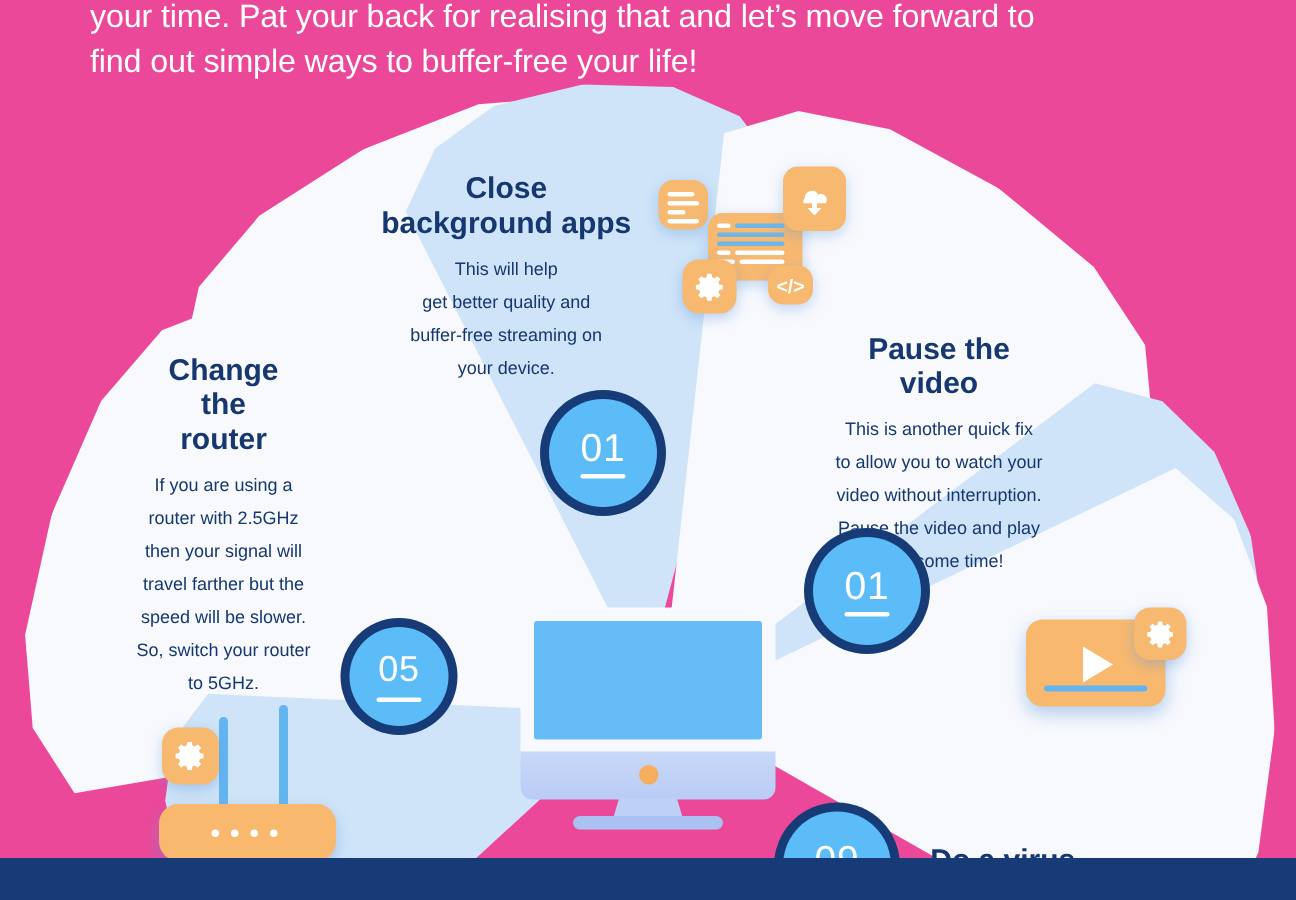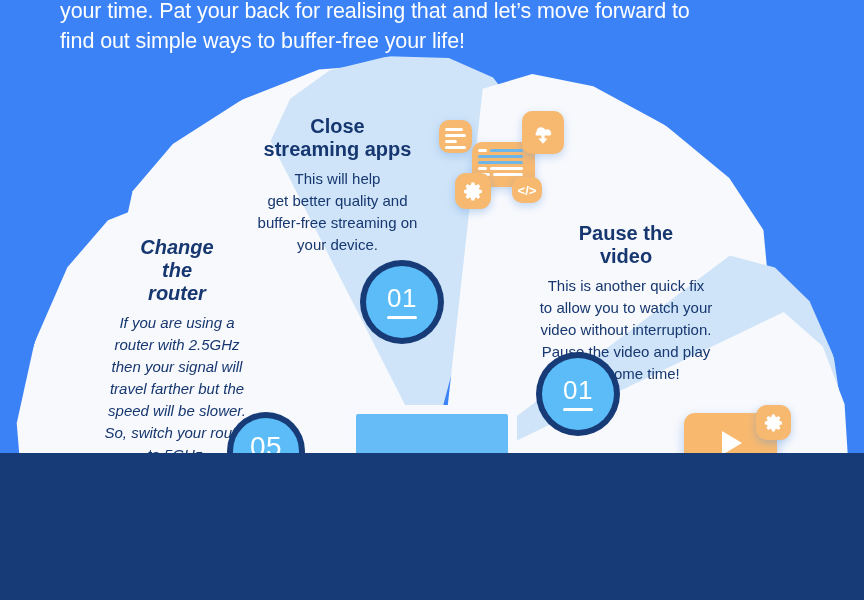--- a/index.html
+++ b/index.html
@@ -3,23 +3,23 @@
 <meta charset="utf-8">
 <style>
   html, body {
     margin: 0;
     padding: 0;
     background: #173b76;
   }
   #stage {
     position: relative;
     width: 864px;
-    height: 453px;
+    height: 572px;
     overflow: hidden;
-    background: #3b82f6;
+    background: #ec4899;
     font-family: "Liberation Sans", sans-serif;
   }
 
   
   #intro {
     position: absolute;
     left: 60px;
     top: -4px;
     width: 700px;
     color: #ffffff;
@@ -64,21 +64,21 @@
   }
   .p-title {
     font-size: 20px;
     font-weight: bold;
     line-height: 23px;
     color: #16376f;
     margin-bottom: 7px;
     white-space: pre-line;
   }
   .p-body {
-    font-size: 15px;
+    font-size: 12px;
     line-height: 22px;
     color: #16376f;
     white-space: pre-line;
   }
 
   
   .badge {
     position: absolute;
     width: 72px;
     height: 72px;
@@ -98,21 +98,21 @@
     letter-spacing: 0.5px;
   }
   .badge .rule {
     width: 30px;
     height: 3px;
     background: #ffffff;
     border-radius: 2px;
     margin-top: 6px;
   }
   .badge.small { width: 66px; height: 66px; }
-  .badge.small .num { font-size: 28px; text-decoration: underline; }
+  .badge.small .num { font-size: 24px; }
 
   
   #monitor {
     position: absolute;
     left: 347px;
     top: 405px;
     width: 170px;
     height: 140px;
   }
   #monitor .bezel {
@@ -278,36 +278,36 @@
         <div class="shape"></div>
       </div>
   </div>
 
   <div class="petal-wrap" style="left:432px;top:472px;transform:rotate(-110deg);z-index:0;">
     <div class="petal" style="left:-130px;width:260px;top:-330px;height:320px;">
         <div class="shape tint"></div>
       </div>
   </div>
 
-  <div class="petal-text" style="left:72px;top:236px;width:210px;font-style:italic;">
+  <div class="petal-text" style="left:44px;top:236px;width:210px;">
     <div class="p-title">Change
 the
 router</div>
     <div class="p-body">If you are using a
 router with 2.5GHz
 then your signal will
 travel farther but the
 speed will be slower.
 So, switch your router
 to 5GHz.</div>
   </div>
 
   <div class="petal-text" style="left:240px;top:115px;width:195px;">
     <div class="p-title">Close
-streaming apps</div>
+background apps</div>
     <div class="p-body">This will help
 get better quality and
 buffer-free streaming on
 your device.</div>
   </div>
 
   <div class="petal-text" style="left:526px;top:222px;width:200px;">
     <div class="p-title">Pause the
 video</div>
     <div class="p-body">This is another quick fix

